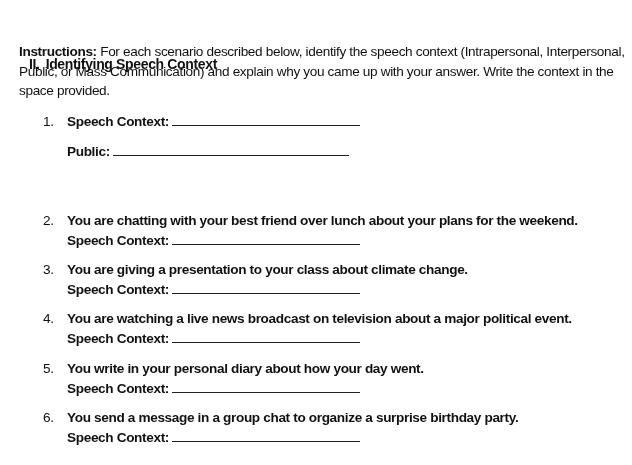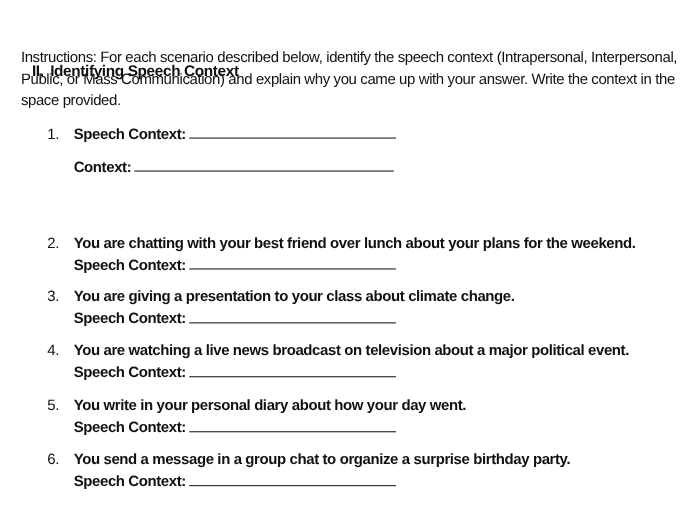--- a/index.html
+++ b/index.html
@@ -10,21 +10,21 @@
     }
     .section-title {
       position: absolute; left: 29px; top: 12px;
       font-weight: bold; font-size: 14px; white-space: nowrap; margin-top: 44px;
     }
     .section-title .numeral { margin-right: 6px; }
     .instructions {
       position: absolute; left: 19px; top: 42px; width: 610px;
       line-height: 19.5px; font-size: 13.6px;
     }
-    .instructions b { font-weight: normal; }
+    .instructions b { font-weight: bold; }
     .item {
       position: absolute; left: 0; width: 632px;
       font-weight: bold; line-height: 19.5px;
     }
     .item .num {
       position: absolute; left: 43px; top: 0; font-weight: normal;
     }
     .item .content { position: absolute; left: 67px; width: 570px; }
     .item .q { white-space: nowrap; display: block; }
     .item .q.wrap { white-space: normal; width: 566px; }
@@ -43,21 +43,21 @@
 <div class="section-title">
   <span class="numeral">II.</span><span>Identifying Speech Context</span>
 </div>
 
 <div class="instructions"><b>Instructions:</b><span> For each scenario described below, identify the speech context (Intrapersonal, Interpersonal, Public, or Mass Communication) and explain why you came up with your answer. Write the context in the space provided.</span></div>
 
 <div class="item" style="top:112px;">
   <span class="num">1.</span>
   <div class="content">
     <span class="field"><span>Speech Context:</span><span class="blank ctx"></span></span>
-    <span class="field explain"><span>Context:</span><span class="blank exp"></span></span>
+    <span class="field explain"><span>Public:</span><span class="blank exp"></span></span>
   </div>
 </div>
 
 <div class="item" style="top:211px;">
   <span class="num">2.</span>
   <div class="content">
     <span class="q">You are chatting with your best friend over lunch about your plans for the weekend.</span>
     <span class="field"><span>Speech Context:</span><span class="blank ctx"></span></span>
   </div>
 </div>

